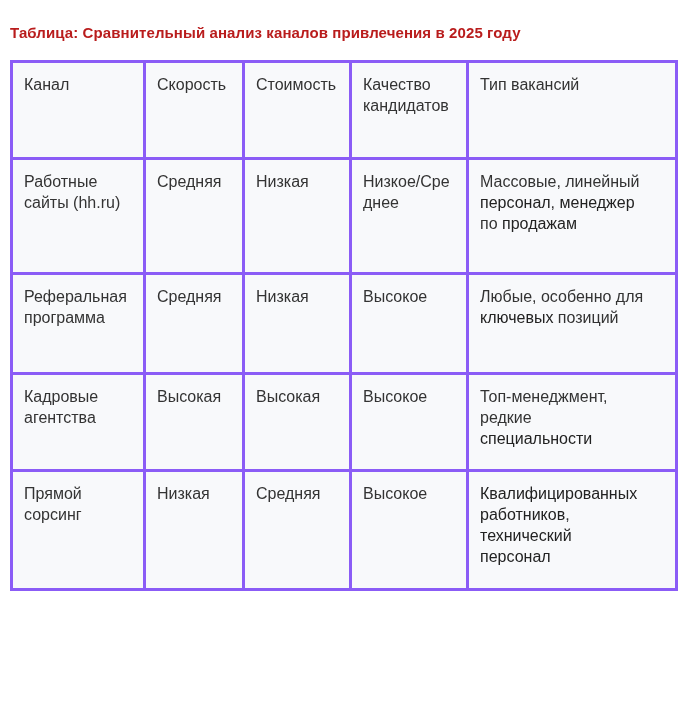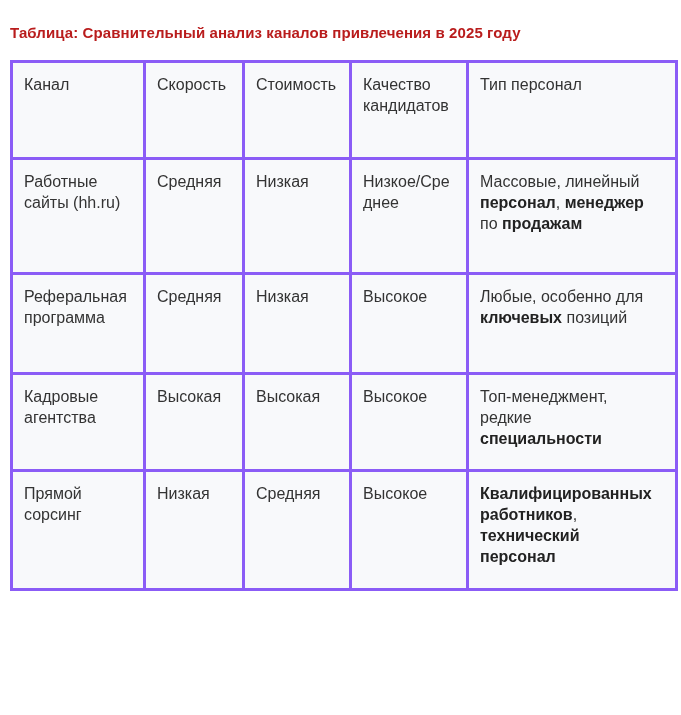--- a/index.html
+++ b/index.html
@@ -44,21 +44,21 @@
     vertical-align: top;
     text-align: left;
     font-weight: 400;
     font-size: 16px;
     line-height: 21px;
     color: #333333;
     padding: 11px 10px 10px 11px;
     overflow-wrap: break-word;
     box-sizing: border-box;
   }
-  table.cmp b { font-weight: 700; color: #222222; }
+  table.cmp b { font-weight: 400; color: #222222; }
   thead tr          { height: 97px;  }
   tbody tr:nth-child(1) { height: 115px; }
   tbody tr:nth-child(2) { height: 100px; }
   tbody tr:nth-child(3) { height: 97px; margin-top: 12px;  }
   tbody tr:nth-child(4) { height: 119px; margin-left: 48px; }
   tbody tr:nth-child(5) { height: 135px; border-radius: 29px; }
 </style>
 </head>
 <body>
 
@@ -72,21 +72,21 @@
         <col class="c3">
         <col class="c4">
         <col class="c5">
     </colgroup>
     <thead>
       <tr id="thead-row">
           <th><span>Канал</span></th>
           <th><span>Скорость</span></th>
           <th><span>Стоимость</span></th>
           <th><span>Качество </span><br><span>кандидатов</span></th>
-          <th><span>Тип персонал</span></th>
+          <th><span>Тип вакансий</span></th>
         </tr>
     </thead>
     <tbody id="tbody-rows">
         <tr>
           <td><span>Работные </span><br><span>сайты (hh.ru)</span></td>
           <td><span>Средняя</span></td>
           <td><span>Низкая</span></td>
           <td><span>Низкое/Сре</span><br><span>днее</span></td>
           <td><span>Массовые, линейный </span><br><b>персонал</b><span>, </span><b>менеджер</b><br><span>по </span><b>продажам</b></td>
         </tr>

